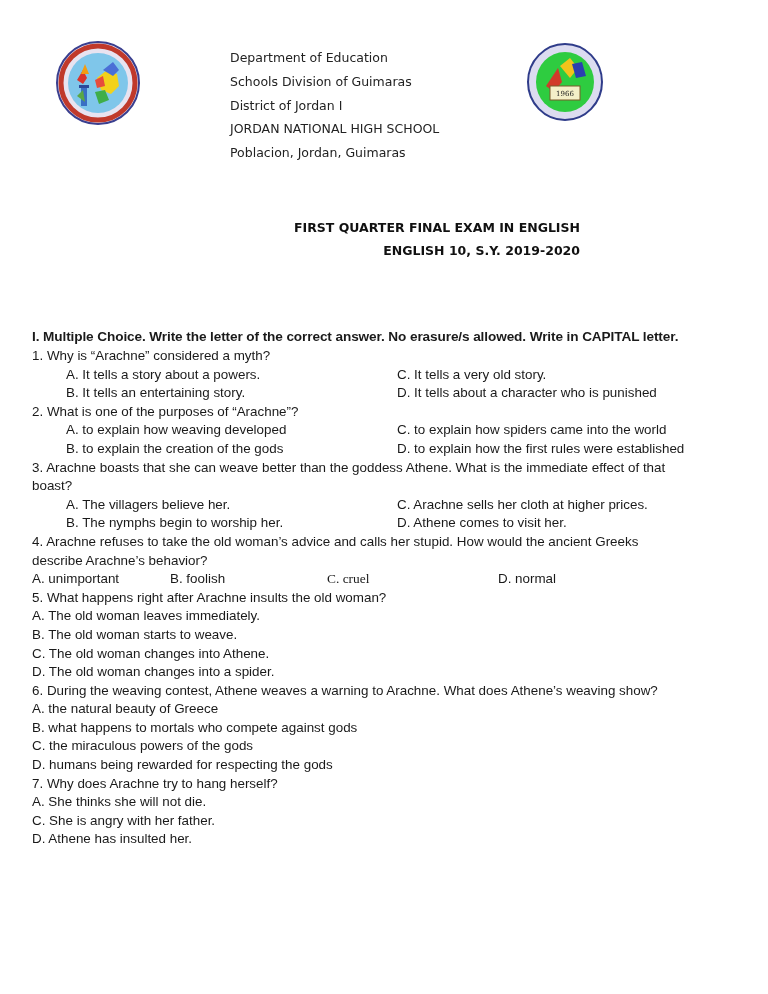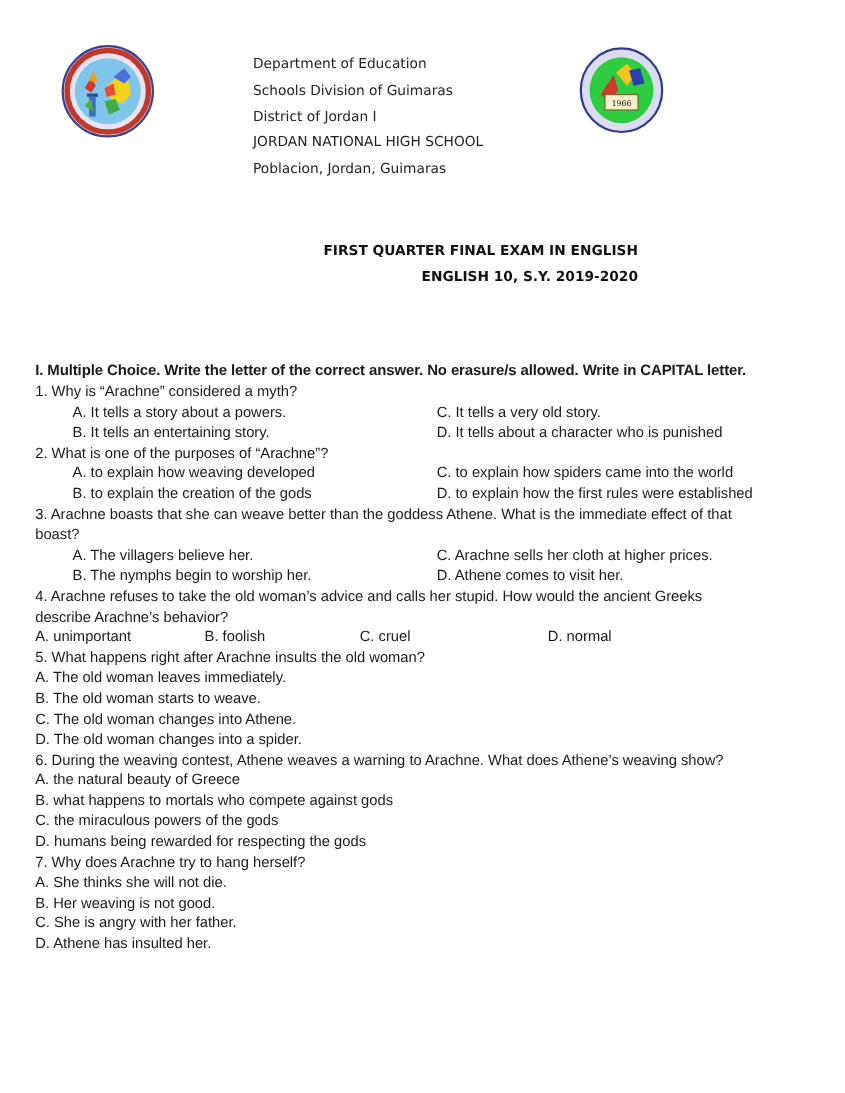--- a/index.html
+++ b/index.html
@@ -18,22 +18,22 @@
     font-family: "DejaVu Sans", sans-serif; font-weight: bold; font-size: 12.5px; color: #111; }
   .exam-title .line { height: 23px; line-height: 23px; white-space: nowrap; }
 
   .content { position: absolute; left: 32px; top: 280px; width: 710px;
     font-family: "Liberation Sans", sans-serif; font-size: 13.4px; color: #1a1a1a; margin-top: 47px; }
   .instr { font-weight: bold; font-size: 13.6px; height: 20px; line-height: 20px; white-space: nowrap; letter-spacing: -0.1px; }
   .row { height: 18.6px; line-height: 18.6px; white-space: nowrap; position: relative; }
   .col-left { position: absolute; left: 34px; top: 0; }
   .col-right { position: absolute; left: 365px; top: 0; }
   .c4a { position: absolute; left: 0; top: 0; }
-  .c4b { position: absolute; left: 154px; top: 0; }
-  .c4c { position: absolute; left: 295px; top: 0; }
+  .c4b { position: absolute; left: 138px; top: 0; }
+  .c4c { position: absolute; left: 295px; top: 0; font-family: Liberation Serif, serif; }
   .c4d { position: absolute; left: 466px; top: 0; }
   .q { }
 </style>
 </head>
 <body>
 
 <div class="page">
 
   <div class="logo logo-deped">
     <svg width="86" height="86" viewBox="0 0 86 86">
@@ -127,17 +127,16 @@
     <div class="row">D. The old woman changes into a spider.</div>
 
     <div class="row q">6. During the weaving contest, Athene weaves a warning to Arachne. What does Athene’s weaving show?</div>
     <div class="row">A. the natural beauty of Greece</div>
     <div class="row">B. what happens to mortals who compete against gods</div>
     <div class="row">C. the miraculous powers of the gods</div>
     <div class="row">D. humans being rewarded for respecting the gods</div>
 
     <div class="row q">7. Why does Arachne try to hang herself?</div>
     <div class="row">A. She thinks she will  not die.</div>
-    <div class="row">B. Her weaving is not good.</div>
     <div class="row">C. She is angry with her father.</div>
     <div class="row">D. Athene has insulted her.</div>
   </div>
 </div>
 
 </body></html>

